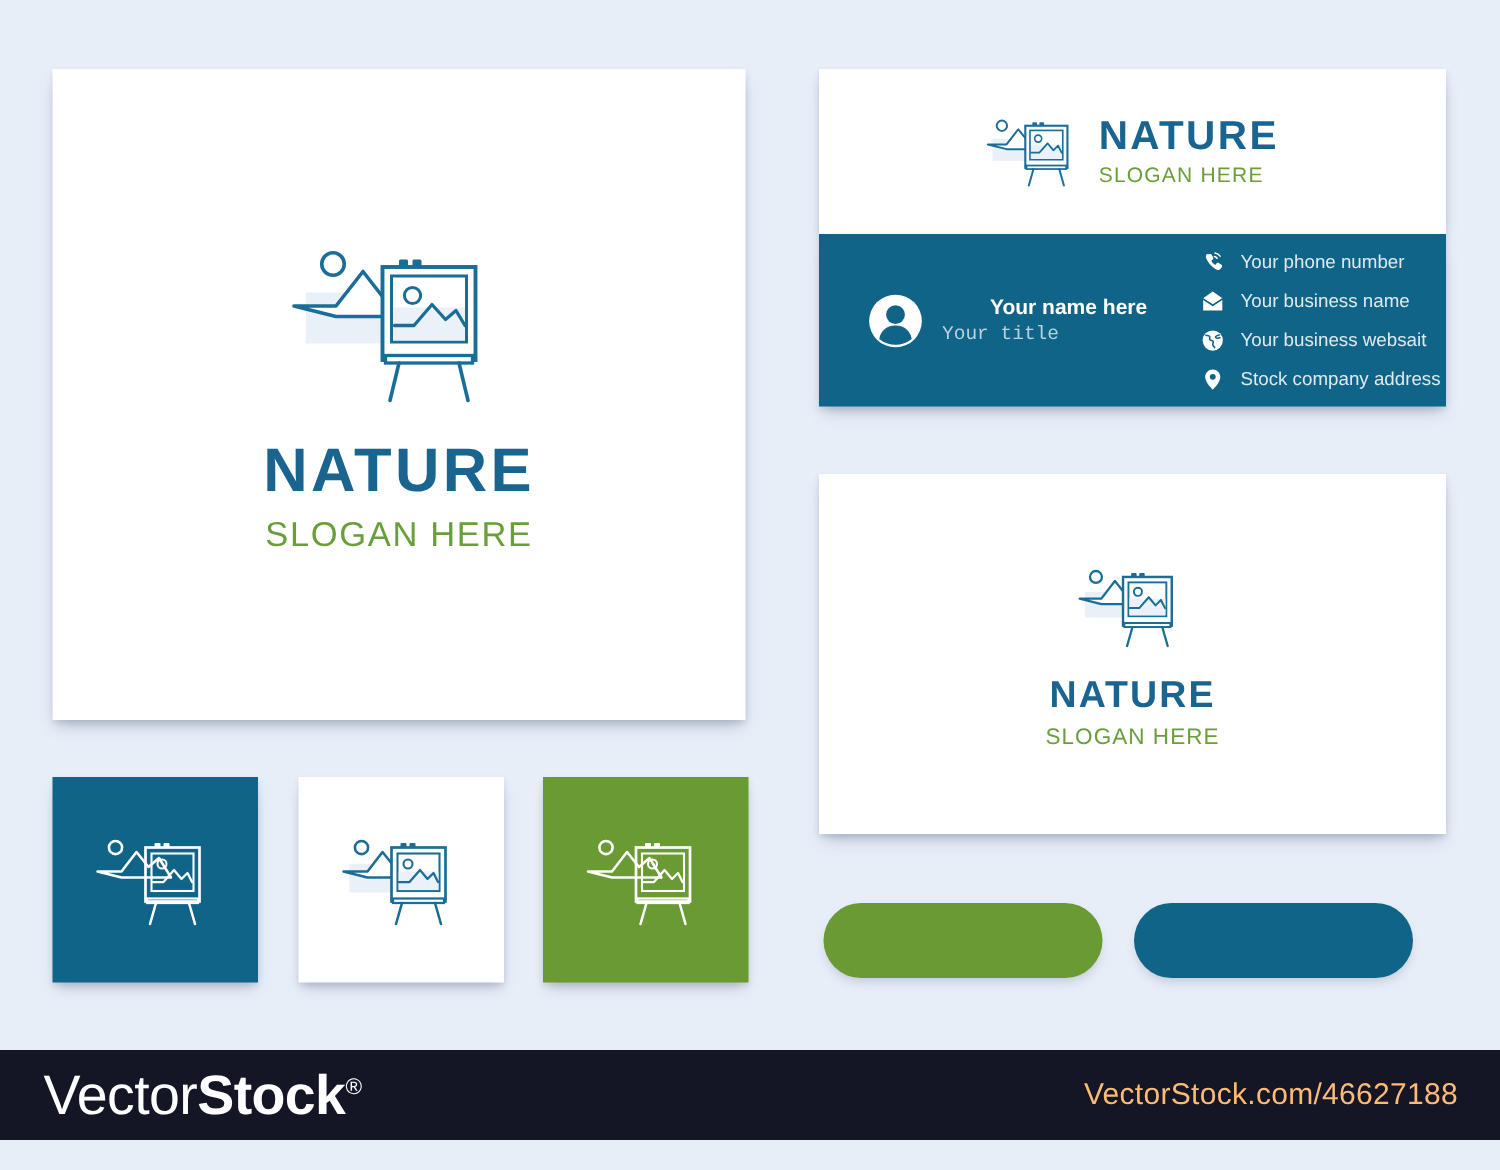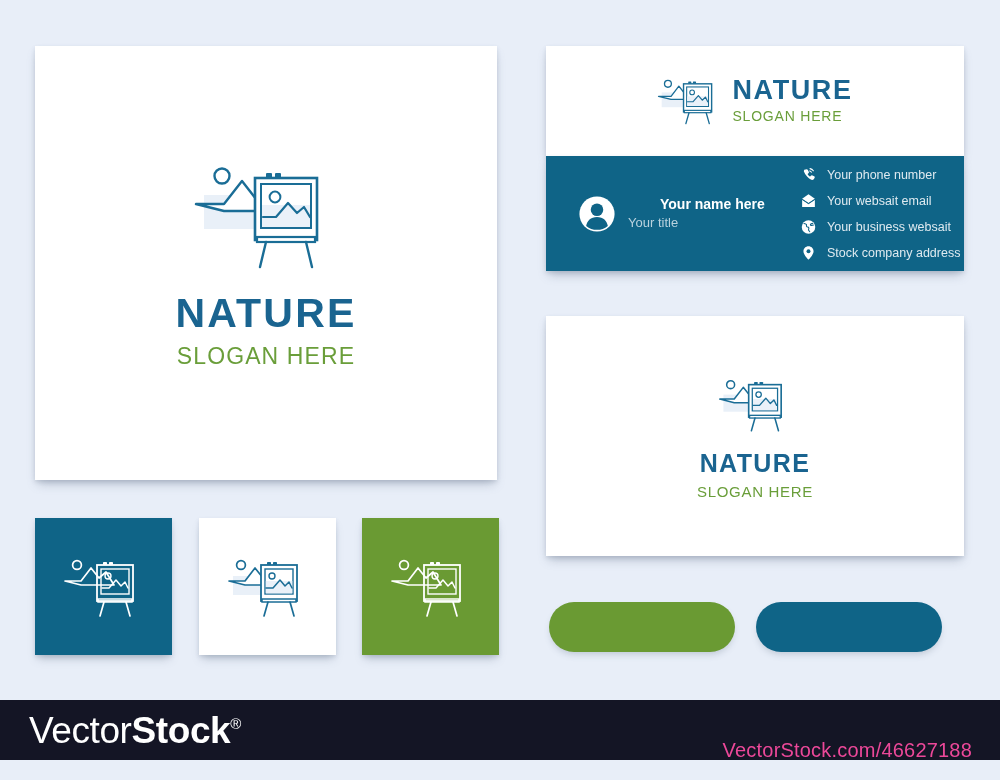--- a/index.html
+++ b/index.html
@@ -85,21 +85,21 @@
     position: absolute; left: 32px; top: 50%;
     transform: translateY(-50%);
     display: flex; align-items: center; gap: 12px;
   }
   #avatar-icon { width: 38px; height: 38px; flex: 0 0 auto; }
   #person-text { display: flex; flex-direction: column; }
   #person-name {
     font-size: 14px; font-weight: bold; color: #ffffff; line-height: 1.35; margin-left: 32px;
   }
   #person-title {
-    font-size: 13px; color: #b9d2de; line-height: 1.35;
+    font-size: 13px; color: #b9d2de; line-height: 1.35; font-family: Liberation Mono, monospace;
   }
 
   #contact-list {
     position: absolute; left: 255px; top: 50%;
     transform: translateY(-50%);
     display: flex; flex-direction: column; gap: 11px;
   }
   .contact-row { display: flex; align-items: center; gap: 11px; }
   .contact-icon { width: 15px; height: 15px; flex: 0 0 auto; }
   .contact-label { font-size: 12.5px; color: #dfeaf0; line-height: 1; }
@@ -143,22 +143,22 @@
     transform: translateY(-50%);
     font-size: 37px; color: #ffffff; line-height: 1;
     letter-spacing: -0.4px; white-space: nowrap;
   }
   #vs-logo .light { font-weight: 300; }
   #vs-logo .bold  { font-weight: bold; }
   #vs-logo .reg   { font-size: 15px; vertical-align: super; font-weight: normal; }
   #vs-url {
     position: absolute; right: 28px; top: 50%;
     transform: translateY(-50%);
-    font-size: 20px; color: #ec4899; line-height: 1;
-    letter-spacing: 0.2px; white-space: nowrap; margin-top: 20px;
+    font-size: 20px; color: #fdba74; line-height: 1;
+    letter-spacing: 0.2px; white-space: nowrap;
   }
 </style>
 </head>
 <body>
 
 <div id="stage">
 
   <div class="card" id="hero-card">
     <div id="hero-inner">
 
@@ -282,21 +282,21 @@
           </svg>
           <span class="contact-label">Your phone number</span>
         </div>
 
         <div class="contact-row">
           <svg class="contact-icon" viewBox="0 0 16 16">
             <path d="M1.2 5.6 L8 0.9 L14.8 5.6 L8 10 Z" fill="#ffffff"></path>
             <path d="M1.2 6.6 v7.8 h13.6 v-7.8 L8 11.1 Z" fill="#ffffff"></path>
             <path d="M1.2 6.3 L8 10.8 L14.8 6.3" fill="none" stroke="#0f6487" stroke-width="0.9"></path>
           </svg>
-          <span class="contact-label">Your websait email</span>
+          <span class="contact-label">Your business name</span>
         </div>
 
         <div class="contact-row">
           <svg class="contact-icon" viewBox="0 0 16 16">
             <circle cx="8" cy="8" r="7.2" fill="#ffffff"></circle>
             <path d="M3.2 4.2 c1.4 0.4 2.1 0.2 2.6 1.1 c0.4 0.8 -0.4 1.4 0.2 2.2 c0.6 0.8 1.8 0.3 2.3 1.2 c0.4 0.8 -0.5 1.7 -0.2 2.6 c0.2 0.7 1.1 0.9 1.2 1.8 M12.6 4 c-0.9 0.5 -2 0.4 -2.5 1.2 c-0.3 0.6 0.3 1.2 1 1.2 c0.8 0 1.3 -0.6 2 -0.4" fill="none" stroke="#0f6487" stroke-width="1.15" stroke-linecap="round" stroke-linejoin="round"></path>
           </svg>
           <span class="contact-label">Your business websait</span>
         </div>
 

